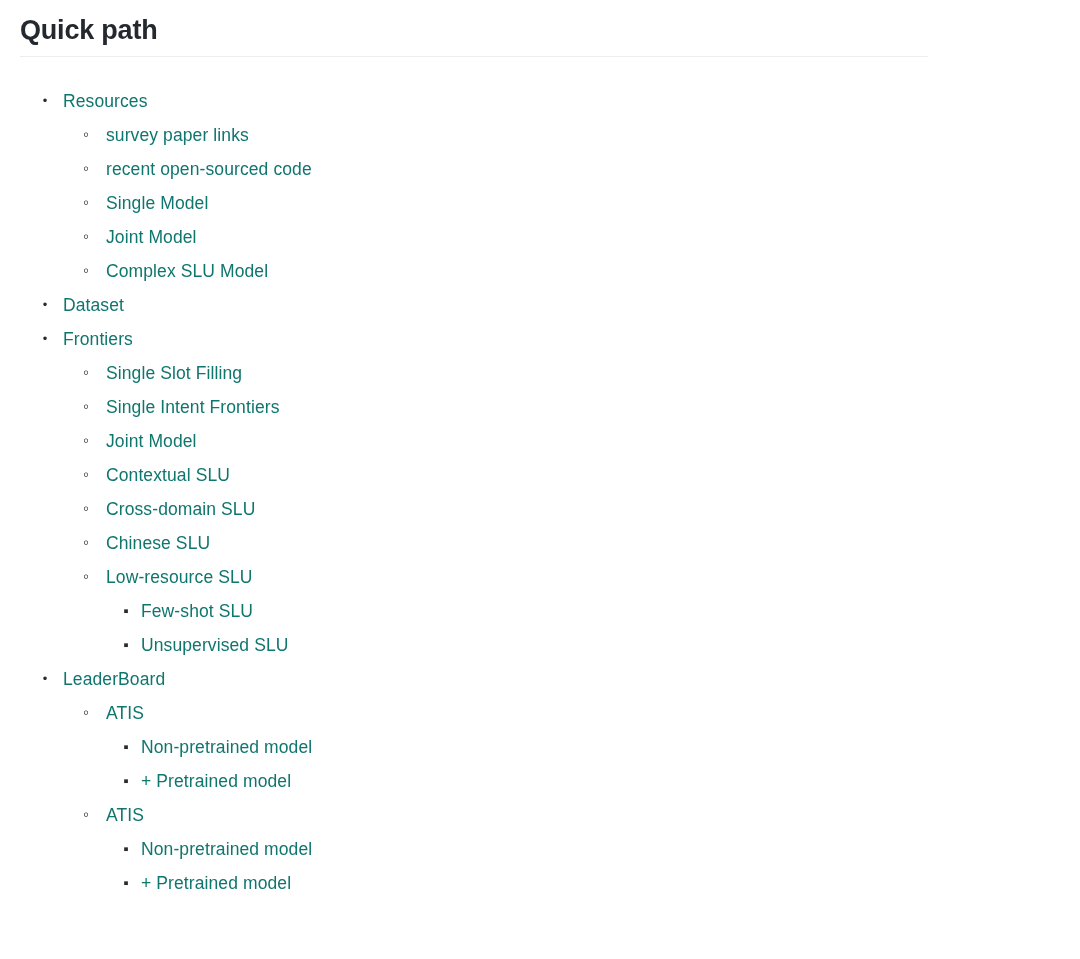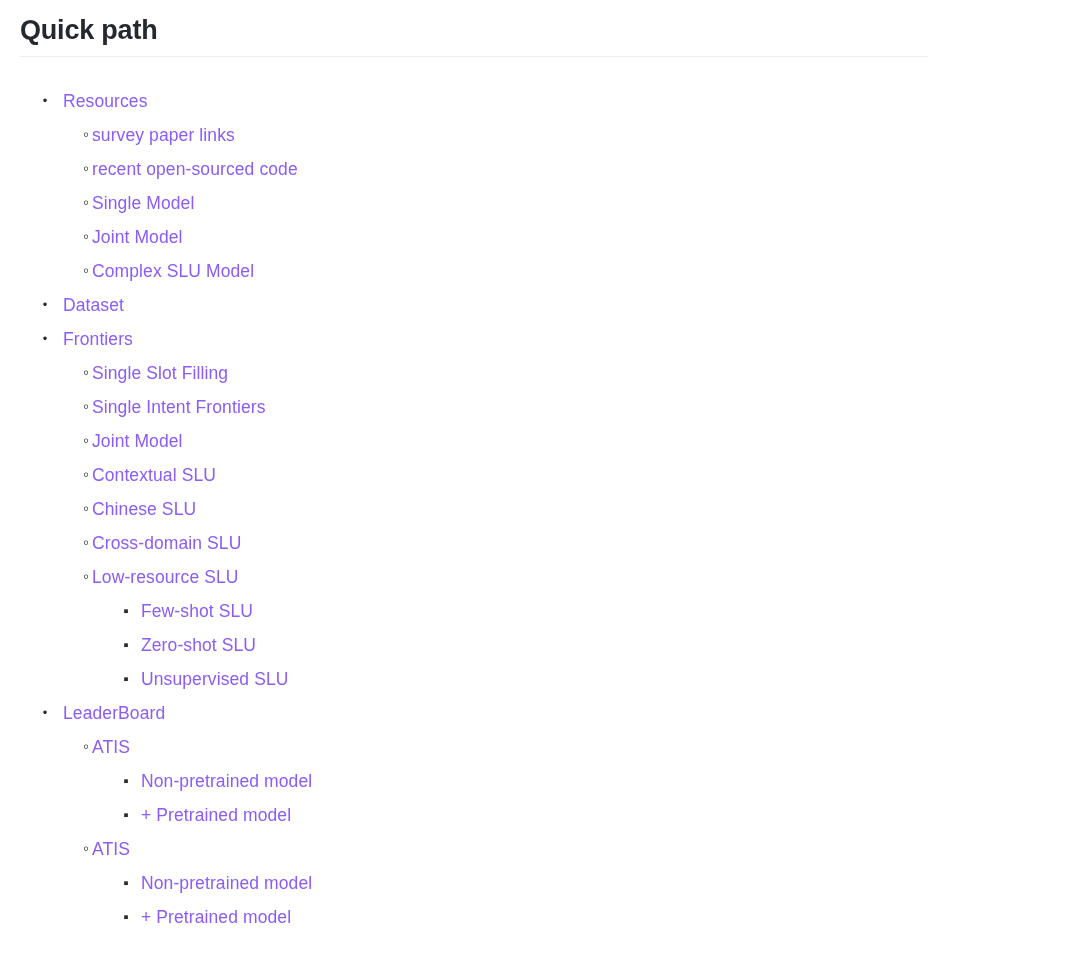--- a/index.html
+++ b/index.html
@@ -62,32 +62,32 @@
     position: absolute;
     top: 0;
     line-height: 34px;
     color: #2b2b2b;
     font-size: 13px;
     text-align: center;
     width: 14px;
   }
   .link {
     font-size: 17.5px;
-    color: #8b5cf6;
+    color: #0f766e;
     text-decoration: none;
     letter-spacing: 0.1px;
   }
 
   
   .level-1 > li > .row .bullet { left: 38px; }
   .level-1 > li > .row .label  { position: absolute; left: 63px; top: 0; }
 
   
   .level-2 > li > .row .bullet { left: 79px; }
-  .level-2 > li > .row .label  { position: absolute; left: 92px; top: 0; }
+  .level-2 > li > .row .label  { position: absolute; left: 106px; top: 0; }
 
   
   .level-3 > li > .row .bullet { left: 119px; font-size: 10px; }
   .level-3 > li > .row .label  { position: absolute; left: 141px; top: 0; text-align: center; }
 
   .disc::before   { content: "\2022"; }
   .circle::before { content: "\25E6"; font-size: 17px; }
   .square::before { content: "\25AA"; font-size: 15px; }
 </style>
 </head>
@@ -170,50 +170,44 @@
           </li>
           <li>
             <div class="row">
               <span class="bullet circle"></span>
               <a class="link label" href="#">Contextual SLU</a>
             </div>
           </li>
           <li>
             <div class="row">
               <span class="bullet circle"></span>
+              <a class="link label" href="#">Cross-domain SLU</a>
+            </div>
+          </li>
+          <li>
+            <div class="row">
+              <span class="bullet circle"></span>
               <a class="link label" href="#">Chinese SLU</a>
             </div>
           </li>
           <li>
             <div class="row">
               <span class="bullet circle"></span>
-              <a class="link label" href="#">Cross-domain SLU</a>
-            </div>
-          </li>
-          <li>
-            <div class="row">
-              <span class="bullet circle"></span>
               <a class="link label" href="#">Low-resource SLU</a>
             </div>
             <ul class="outline level-3">
               <li>
                 <div class="row">
                   <span class="bullet square"></span>
                   <a class="link label" href="#">Few-shot SLU</a>
                 </div>
               </li>
               <li>
                 <div class="row">
                   <span class="bullet square"></span>
-                  <a class="link label" href="#">Zero-shot SLU</a>
-                </div>
-              </li>
-              <li>
-                <div class="row">
-                  <span class="bullet square"></span>
                   <a class="link label" href="#">Unsupervised SLU</a>
                 </div>
               </li>
             </ul>
           </li>
         </ul>
       </li>
       <li>
         <div class="row">
           <span class="bullet disc"></span>

